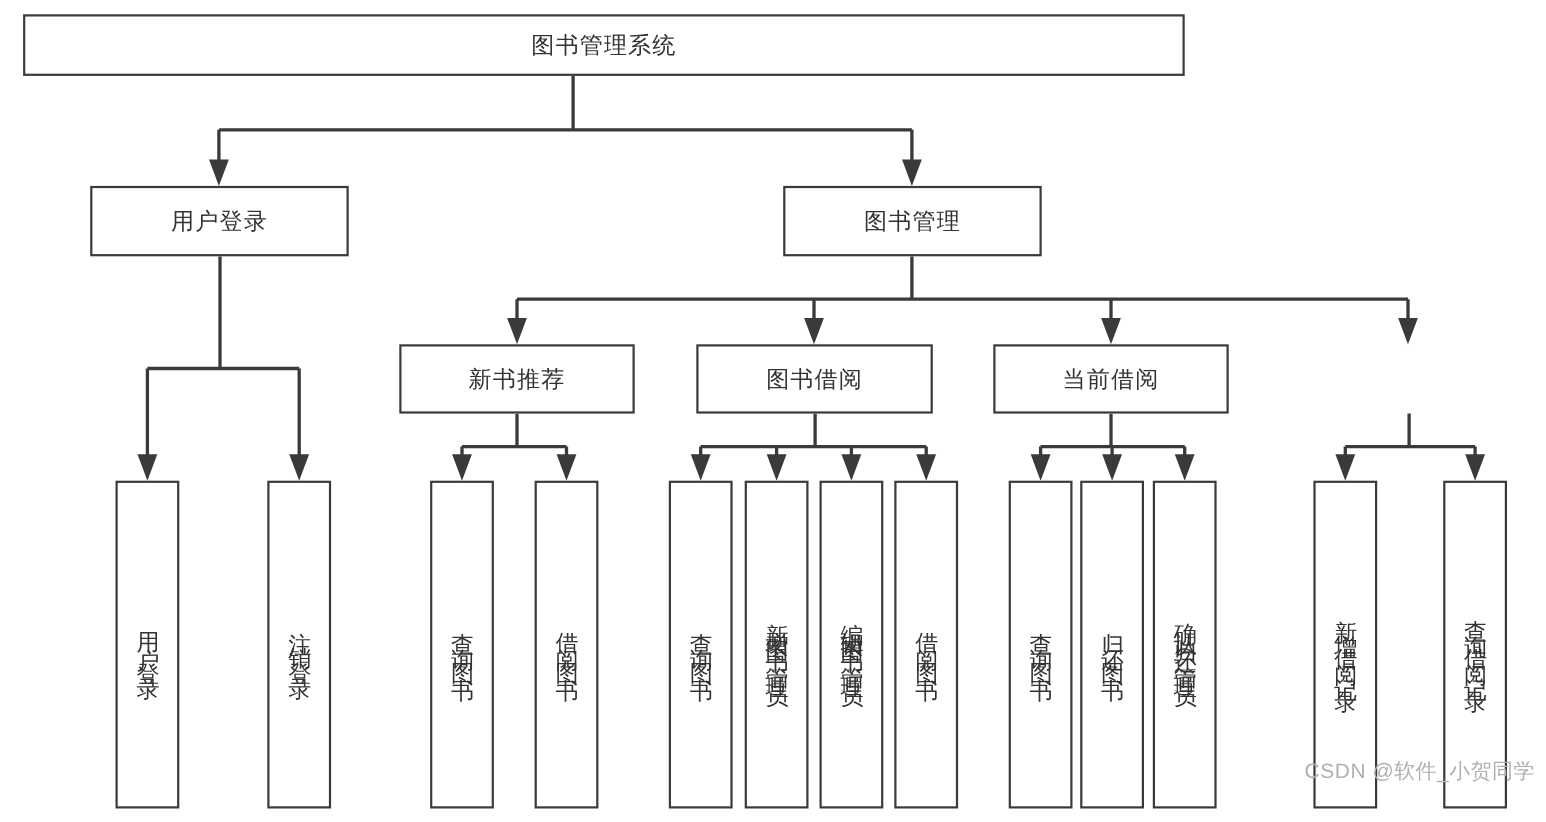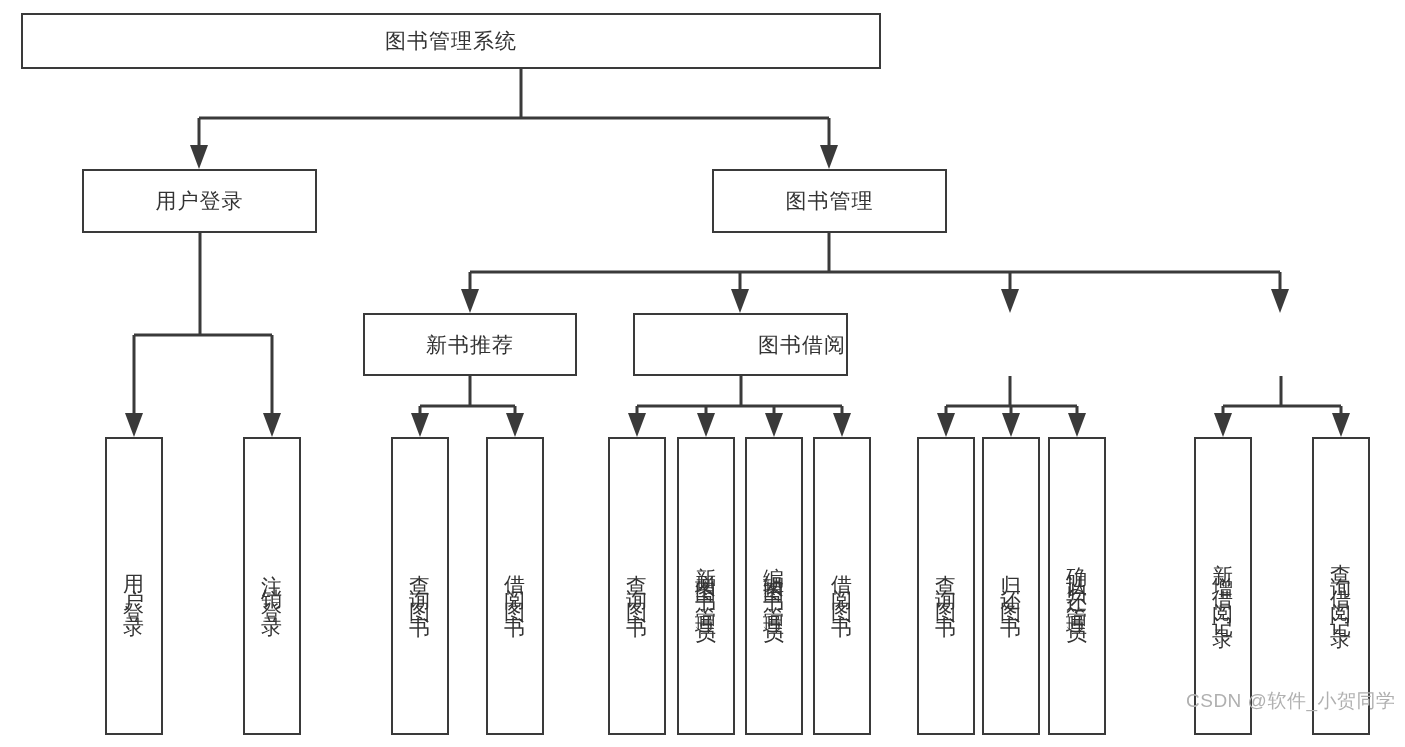--- a/index.html
+++ b/index.html
@@ -56,36 +56,39 @@
       <polygon points="765,413 783,413 774,437"></polygon>
       <polygon points="833,413 851,413 842,437"></polygon>
       <polygon points="937,413 955,413 946,437"></polygon>
       <polygon points="1002,413 1020,413 1011,437"></polygon>
       <polygon points="1068,413 1086,413 1077,437"></polygon>
       <polygon points="1214,413 1232,413 1223,437"></polygon>
       <polygon points="1332,413 1350,413 1341,437"></polygon>
     </g>
   </svg>
 
-  <div class="box hbox" style="left:21px;top:13px;width:860px;height:56px;text-align:right;">
+  <div class="box hbox" style="left:21px;top:13px;width:1056px;height:56px;text-align:right;">
     <span>图书管理系统</span>
   </div>
 
   <div class="box hbox" style="left:82px;top:169px;width:235px;height:64px;">
     <span>用户登录</span>
   </div>
   <div class="box hbox" style="left:363px;top:313px;width:214px;height:63px;">
     <span>新书推荐</span>
   </div>
 
   <div class="box hbox" style="left:712px;top:169px;width:235px;height:64px;">
     <span>图书管理</span>
   </div>
-  <div class="box hbox" style="left:633px;top:313px;width:215px;height:63px;justify-content:flex-end;">
+  <div class="box hbox" style="left:633px;top:313px;width:215px;height:63px;">
     <span>图书借阅</span>
+  </div>
+  <div class="box hbox" style="left:903px;top:313px;width:214px;height:63px;">
+    <span>当前借阅</span>
   </div>
 
   <div class="box vbox" style="left:105px;">
     <span class="vtext ls4">用户登录</span>
   </div>
   <div class="box vbox" style="left:243px;">
     <span class="vtext ls4">注销登录</span>
   </div>
 
   <div class="box vbox" style="left:391px;">

